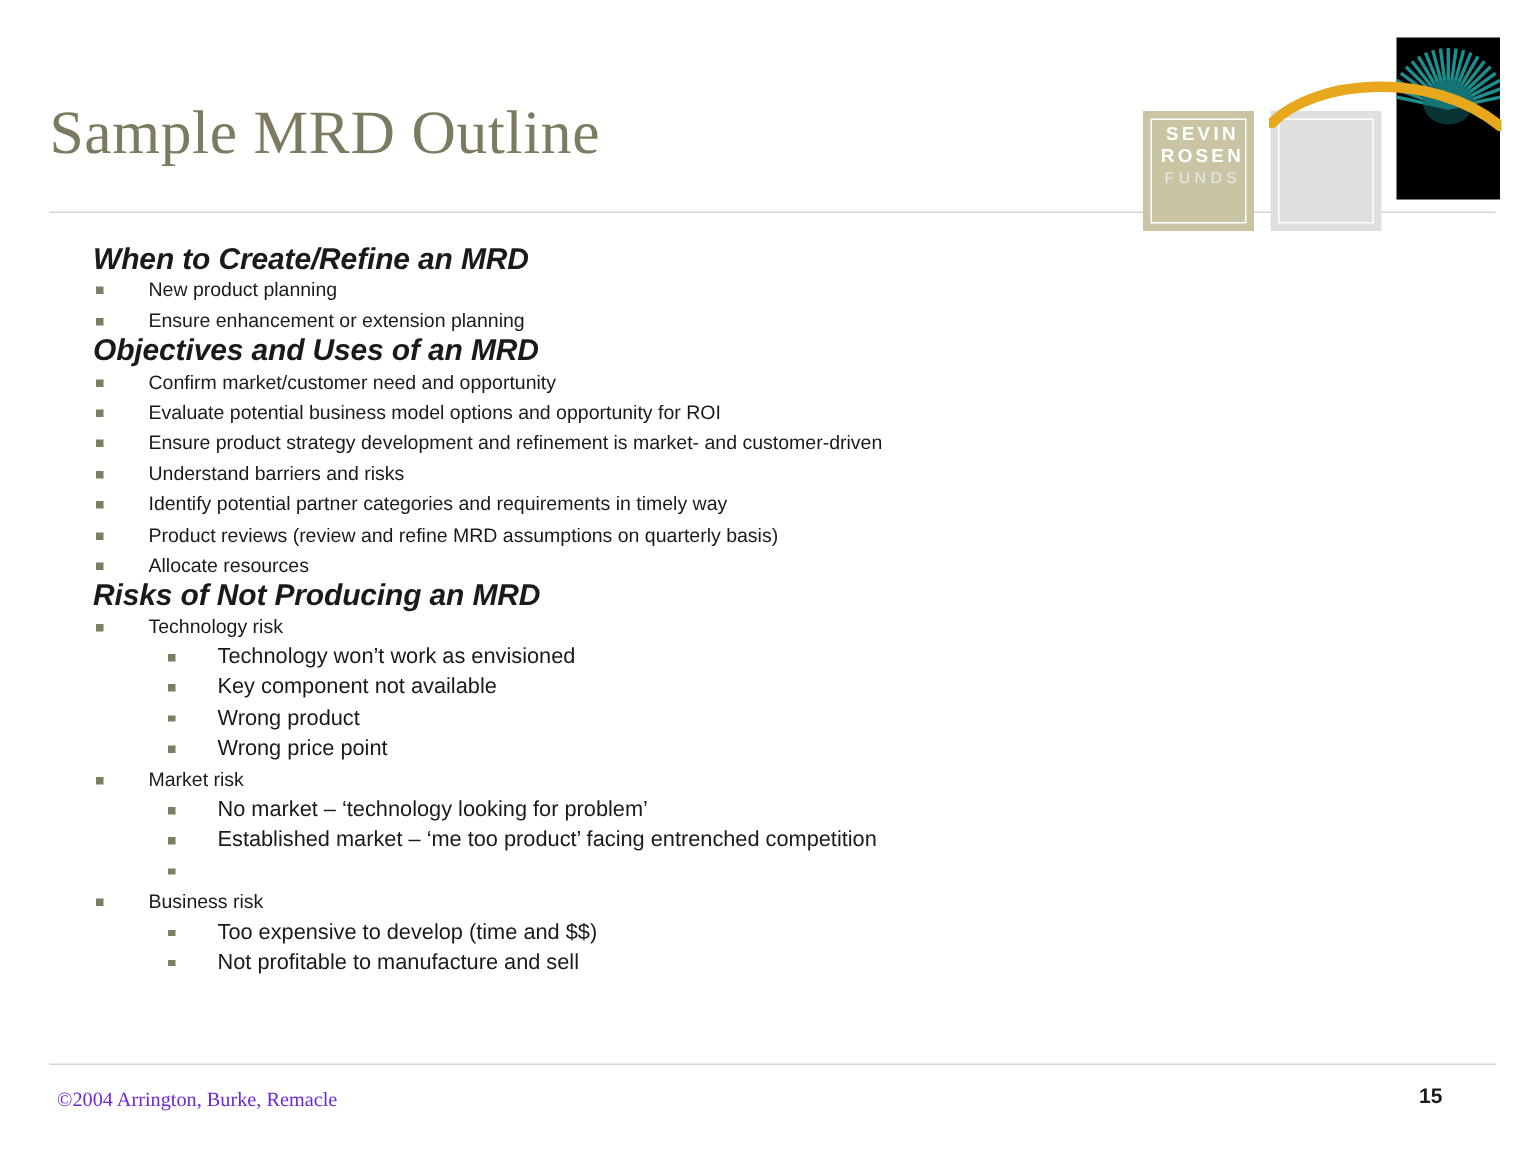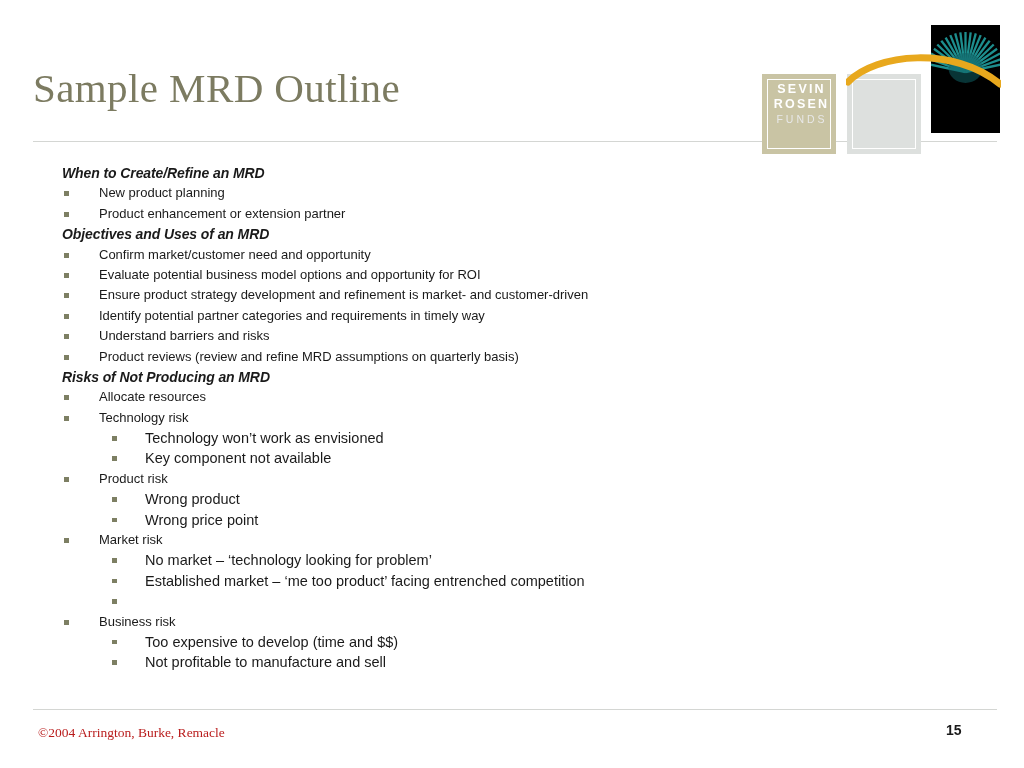--- a/index.html
+++ b/index.html
@@ -131,21 +131,21 @@
     width: 900px;
   }
   .line {
     position: relative;
     height: 20.4px;
     line-height: 20.4px;
     white-space: nowrap;
     color: #1a1a1a;
   }
   .line.heading {
-    font-size: 14px;
+    font-size: 20px;
     font-weight: bold;
     font-style: italic;
     letter-spacing: -0.1px;
   }
   .line.lvl1 {
     font-size: 13px;
     padding-left: 37px;
   }
   .line.lvl2 {
     font-size: 14.5px;
@@ -168,21 +168,21 @@
     height: 4.5px;
   }
 
   
   #footer-copyright {
     position: absolute;
     left: 38px;
     top: 725px;
     font-family: "Liberation Serif", "DejaVu Serif", serif;
     font-size: 13.5px;
-    color: #b91c1c;
+    color: #6d28d9;
     white-space: nowrap;
   }
   #footer-page-number {
     position: absolute;
     left: 946px;
     top: 722px;
     font-family: "Liberation Sans", sans-serif;
     font-size: 14px;
     font-weight: bold;
     color: #1a1a1a;
@@ -241,34 +241,33 @@
     </svg>
 
     <div class="logo-word" id="logo-word-sevin">SEVIN</div>
     <div class="logo-word" id="logo-word-rosen">ROSEN</div>
     <div class="logo-word" id="logo-word-funds">FUNDS</div>
   </div>
 
   <div id="outline">
       <div class="line heading"><span>When to Create/Refine an MRD</span></div>
       <div class="line lvl1"><span class="bullet"></span><span>New product planning</span></div>
-      <div class="line lvl1"><span class="bullet"></span><span>Product enhancement or extension partner</span></div>
+      <div class="line lvl1"><span class="bullet"></span><span>Ensure enhancement or extension planning</span></div>
       <div class="line heading"><span>Objectives and Uses of an MRD</span></div>
       <div class="line lvl1"><span class="bullet"></span><span>Confirm market/customer need and opportunity</span></div>
       <div class="line lvl1"><span class="bullet"></span><span>Evaluate potential business model options and opportunity for ROI</span></div>
       <div class="line lvl1"><span class="bullet"></span><span>Ensure product strategy development and refinement is market- and customer-driven</span></div>
+      <div class="line lvl1"><span class="bullet"></span><span>Understand barriers and risks</span></div>
       <div class="line lvl1"><span class="bullet"></span><span>Identify potential partner categories and requirements in timely way</span></div>
-      <div class="line lvl1"><span class="bullet"></span><span>Understand barriers and risks</span></div>
       <div class="line lvl1"><span class="bullet"></span><span>Product reviews (review and refine MRD assumptions on quarterly basis)</span></div>
+      <div class="line lvl1"><span class="bullet"></span><span>Allocate resources</span></div>
       <div class="line heading"><span>Risks of Not Producing an MRD</span></div>
-      <div class="line lvl1"><span class="bullet"></span><span>Allocate resources</span></div>
       <div class="line lvl1"><span class="bullet"></span><span>Technology risk</span></div>
       <div class="line lvl2"><span class="bullet"></span><span>Technology won’t work as envisioned</span></div>
       <div class="line lvl2"><span class="bullet"></span><span>Key component not available</span></div>
-      <div class="line lvl1"><span class="bullet"></span><span>Product risk</span></div>
       <div class="line lvl2"><span class="bullet"></span><span>Wrong product</span></div>
       <div class="line lvl2"><span class="bullet"></span><span>Wrong price point</span></div>
       <div class="line lvl1"><span class="bullet"></span><span>Market risk</span></div>
       <div class="line lvl2"><span class="bullet"></span><span>No market  – ‘technology looking for problem’</span></div>
       <div class="line lvl2"><span class="bullet"></span><span>Established market – ‘me too product’ facing entrenched competition</span></div>
       <div class="line lvl2"><span class="bullet"></span></div>
       <div class="line lvl1"><span class="bullet"></span><span>Business risk</span></div>
       <div class="line lvl2"><span class="bullet"></span><span>Too expensive to develop (time and $$)</span></div>
       <div class="line lvl2"><span class="bullet"></span><span>Not profitable to manufacture and sell</span></div>
     </div>

